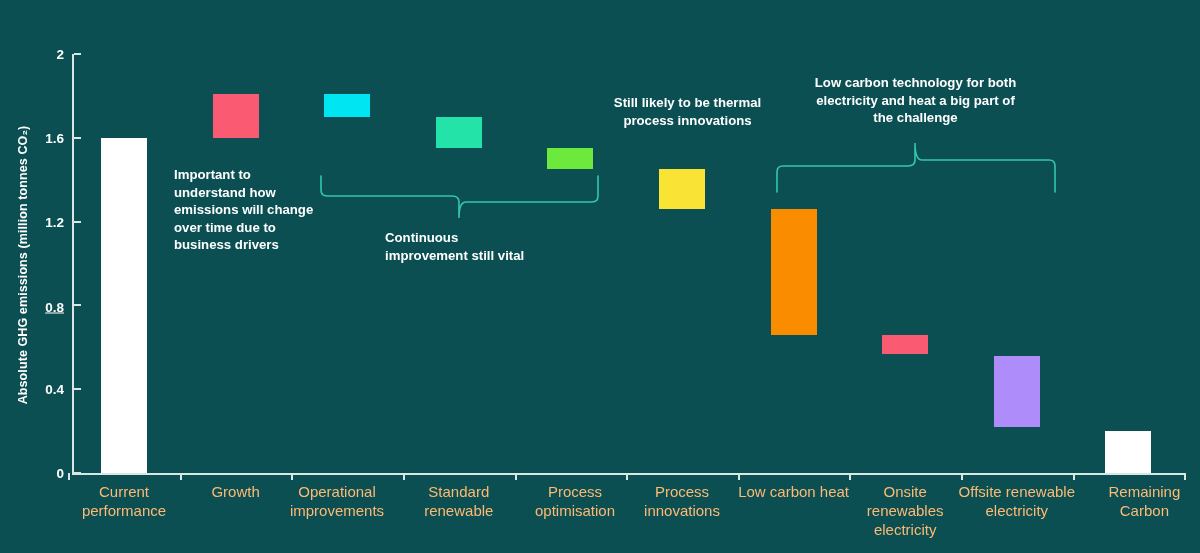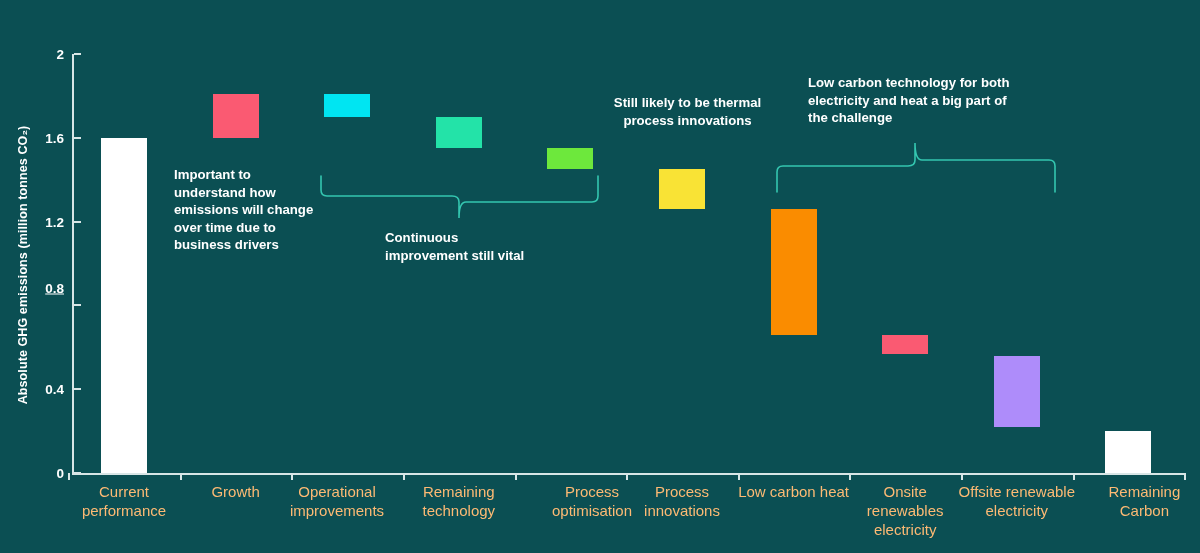--- a/index.html
+++ b/index.html
@@ -104,21 +104,21 @@
   <div class="y-axis-line"></div>
 
   <div id="y-ticks">
       <div class="y-tick" style="top: 53px;"></div>
       <div class="y-tick-label" style="top: 54px;">2</div>
       <div class="y-tick" style="top: 136.8px;"></div>
       <div class="y-tick-label" style="top: 137.8px;">1.6</div>
       <div class="y-tick" style="top: 220.6px;"></div>
       <div class="y-tick-label" style="top: 221.6px;">1.2</div>
       <div class="y-tick" style="top: 304.4px;"></div>
-      <div class="y-tick-label" style="top: 288px; text-decoration: underline;">0.8</div>
+      <div class="y-tick-label" style="top: 307px; text-decoration: underline;">0.8</div>
       <div class="y-tick" style="top: 388.2px;"></div>
       <div class="y-tick-label" style="top: 389.2px;">0.4</div>
       <div class="y-tick" style="top: 472px;"></div>
       <div class="y-tick-label" style="top: 473px;">0</div>
     </div>
 
   <div id="bars-layer">
       <div class="bar" style="left: 101px; top: 137.8px; width: 46px; height: 335.2px; background: rgb(255, 255, 255);"></div>
       <div class="bar" style="left: 212.6px; top: 93.805px; width: 46px; height: 43.995px; background: rgb(250, 90, 114);"></div>
       <div class="bar" style="left: 324.2px; top: 93.805px; width: 46px; height: 23.045px; background: rgb(0, 229, 242);"></div>
@@ -142,36 +142,36 @@
       <div class="x-tick" style="left: 737.8px;"></div>
       <div class="x-tick" style="left: 849.4px;"></div>
       <div class="x-tick" style="left: 961px;"></div>
       <div class="x-tick" style="left: 1072.6px;"></div>
       <div class="x-tick" style="left: 1184.2px;"></div>
     </div>
   <div id="x-labels">
       <div class="x-label" style="left: 124px;">Current performance</div>
       <div class="x-label" style="left: 235.6px; text-align: center;">Growth</div>
       <div class="x-label" style="left: 337px;">Operational improvements</div>
-      <div class="x-label" style="left: 458.8px;">Remaining technology</div>
-      <div class="x-label" style="left: 592px; text-align: center;">Process optimisation</div>
+      <div class="x-label" style="left: 458.8px;">Standard renewable</div>
+      <div class="x-label" style="left: 575px; text-align: center;">Process optimisation</div>
       <div class="x-label" style="left: 682px;">Process innovations</div>
       <div class="x-label" style="left: 793.6px;">Low carbon heat</div>
       <div class="x-label" style="left: 905.2px;">Onsite renewables electricity</div>
       <div class="x-label" style="left: 1016.8px;">Offsite renewable electricity</div>
       <div class="x-label" style="left: 1128.4px; margin-left: 16px;">Remaining Carbon</div>
     </div>
 
   <svg class="bracket-layer" width="1200" height="553">
     <path id="bracket-left" fill="none" stroke-width="1.6" stroke-linecap="round" d="M321,176 L321,190 Q321,196 327,196 L452,196 Q459,196 459,202 L459,218 Q459,202 466,202 L592,202 Q598,202 598,196 L598,176" stroke="#34C6B0"></path>
     <path id="bracket-right" fill="none" stroke-width="1.6" stroke-linecap="round" d="M777,192 L777,172 Q777,166 783,166 L908,166 Q915,166 915,160 L915,143 Q915,160 922,160 L1049,160 Q1055,160 1055,166 L1055,192" stroke="#34C6B0"></path>
   </svg>
 
   <div class="annotation" style="left:174px; top:166px; width:150px;">Important to understand how emissions will change over time due to business drivers</div>
 
   <div class="annotation" style="left:385px; top:229px; width:150px; text-align:left;">Continuous improvement still vital</div>
 
   <div class="annotation" style="left:610px; top:94px; width:155px; text-align:center;">Still likely to be thermal process innovations</div>
 
-  <div class="annotation" style="left:808px; top:74px; width:215px; text-align:left;">Low carbon technology for both electricity and heat a big part of the challenge</div>
+  <div class="annotation" style="left:808px; top:74px; width:215px; text-align:center;">Low carbon technology for both electricity and heat a big part of the challenge</div>
 
 
 </div>
 
 </body></html>

